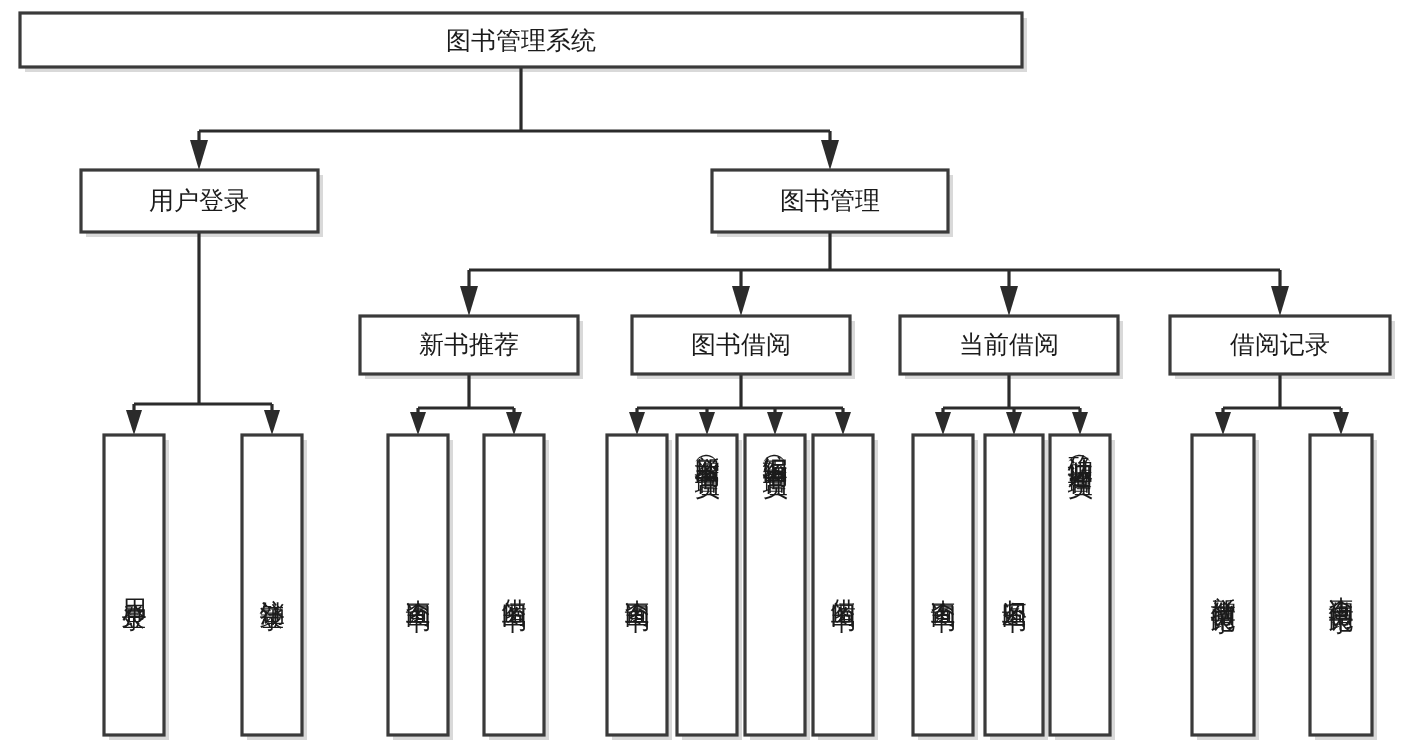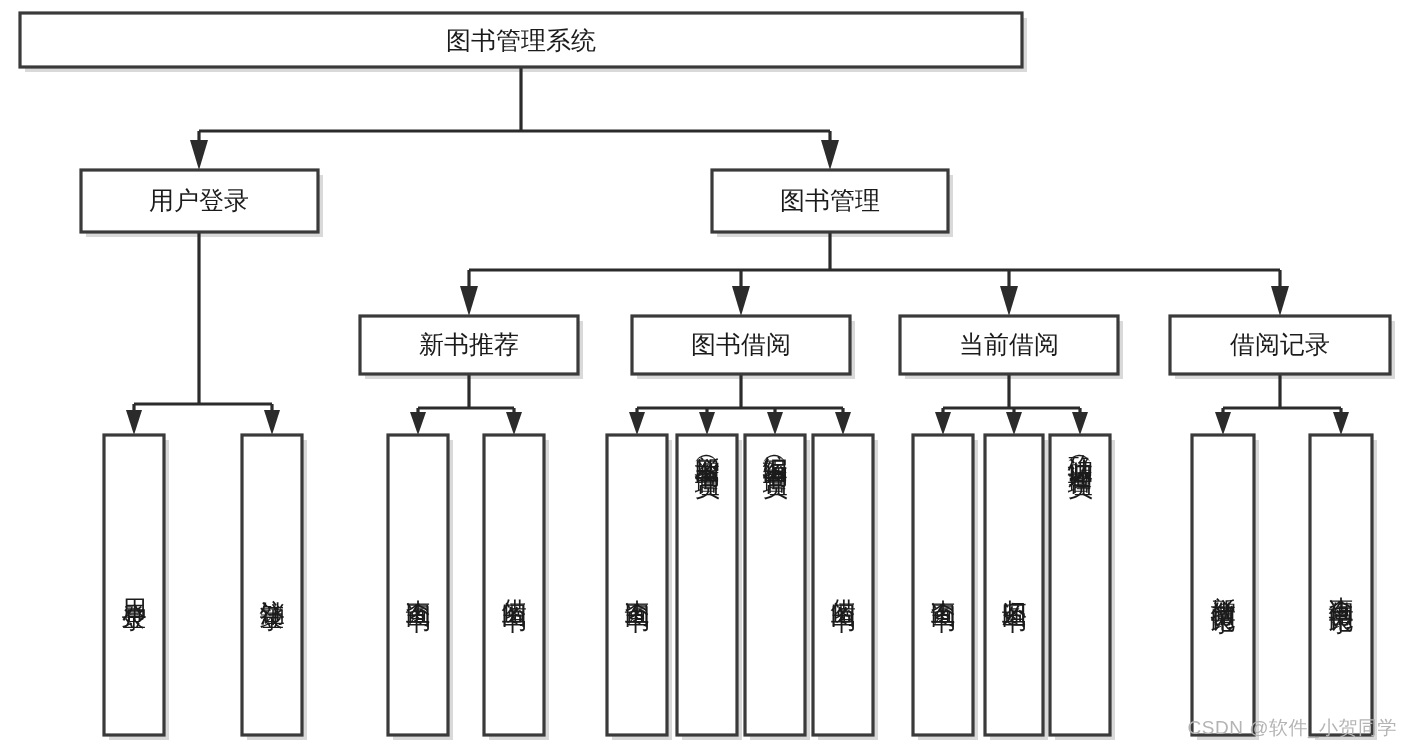--- a/index.html
+++ b/index.html
@@ -251,14 +251,13 @@
   <div class="leaf-label-wrap" style="left:1050px; top:435px; width:60px; height:300px; align-items:flex-start;">
     <span class="leaf-label">确认归还（管理员）</span>
   </div>
   <div class="leaf-label-wrap" style="left:1192px; top:435px; width:62px; height:300px;">
     <span class="leaf-label">新增借阅记录</span>
   </div>
   <div class="leaf-label-wrap" style="left:1310px; top:435px; width:62px; height:300px;">
     <span class="leaf-label">查询借阅记录</span>
   </div>
 
-  <div class="watermark">CSDN @软件_小贺同学</div>
 </div>
 
 </body></html>

